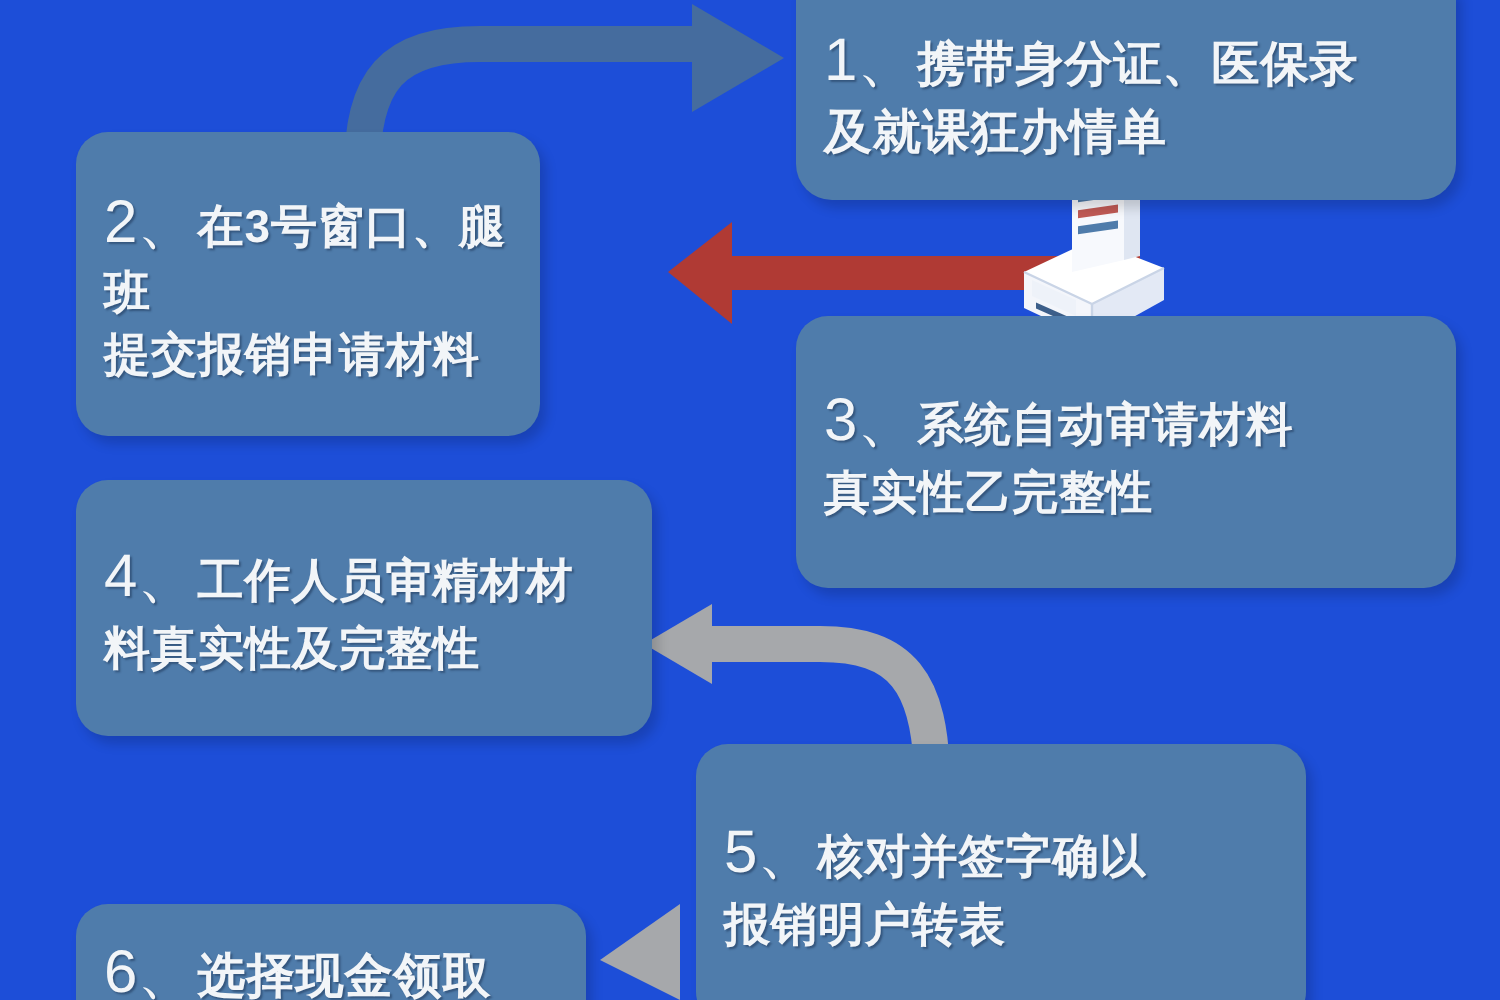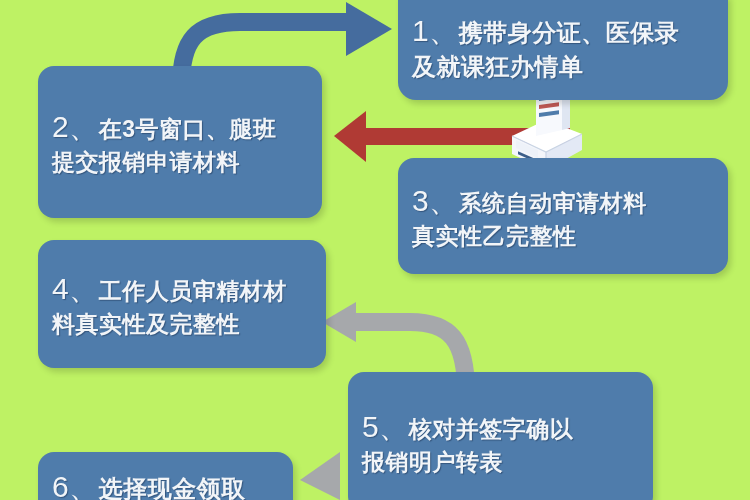--- a/index.html
+++ b/index.html
@@ -10,21 +10,21 @@
     width: 750px;
     height: 500px;
     overflow: hidden;
     background: #ebebeb;
     font-family: "Liberation Sans", "DejaVu Sans", sans-serif;
   }
   #canvas {
     position: relative;
     width: 750px;
     height: 500px;
-    background: #bef264;
+    background: #1d4ed8;
     overflow: hidden;
   }
 
   
   .box {
     position: absolute;
     border-radius: 16px;
     background: #4f7cab;
     box-shadow: 3px 4px 6px rgba(0,0,0,0.16);
     box-sizing: border-box;
@@ -46,22 +46,22 @@
     display: inline;
     font-size: 30px;
     font-weight: 400;
     letter-spacing: 0px;
   }
 
   
   #box1 { left: 398px; top: -6px;  width: 330px; height: 106px; border-radius: 0 0 18px 18px; }
   #box1 .txt { font-size: 24px; }
 
-  #box2 { left: 38px;  top: 66px;  width: 284px; height: 152px; }
-  #box3 { left: 398px; top: 158px; width: 330px; height: 116px; border-radius: 16px; }
+  #box2 { left: 38px;  top: 66px;  width: 232px; height: 152px; }
+  #box3 { left: 398px; top: 158px; width: 330px; height: 136px; border-radius: 16px; }
   #box4 { left: 38px;  top: 240px; width: 288px; height: 128px; }
   #box5 { left: 348px; top: 372px; width: 305px; height: 140px; }
   #box6 { left: 38px;  top: 452px; width: 255px; height: 70px; }
   #box6 .txt { font-size: 24px; }
 
   
   #arrows {
     position: absolute;
     left: 0; top: 0;
     width: 750px; height: 500px;

